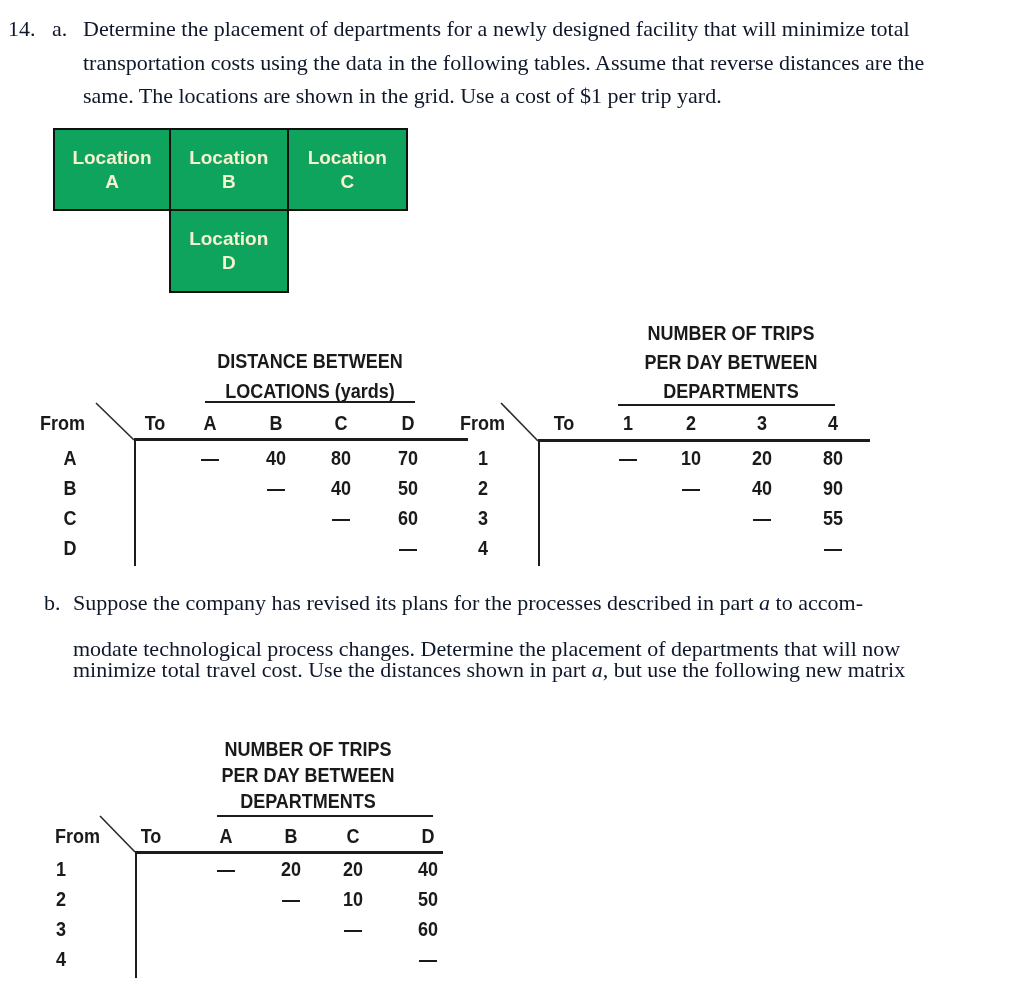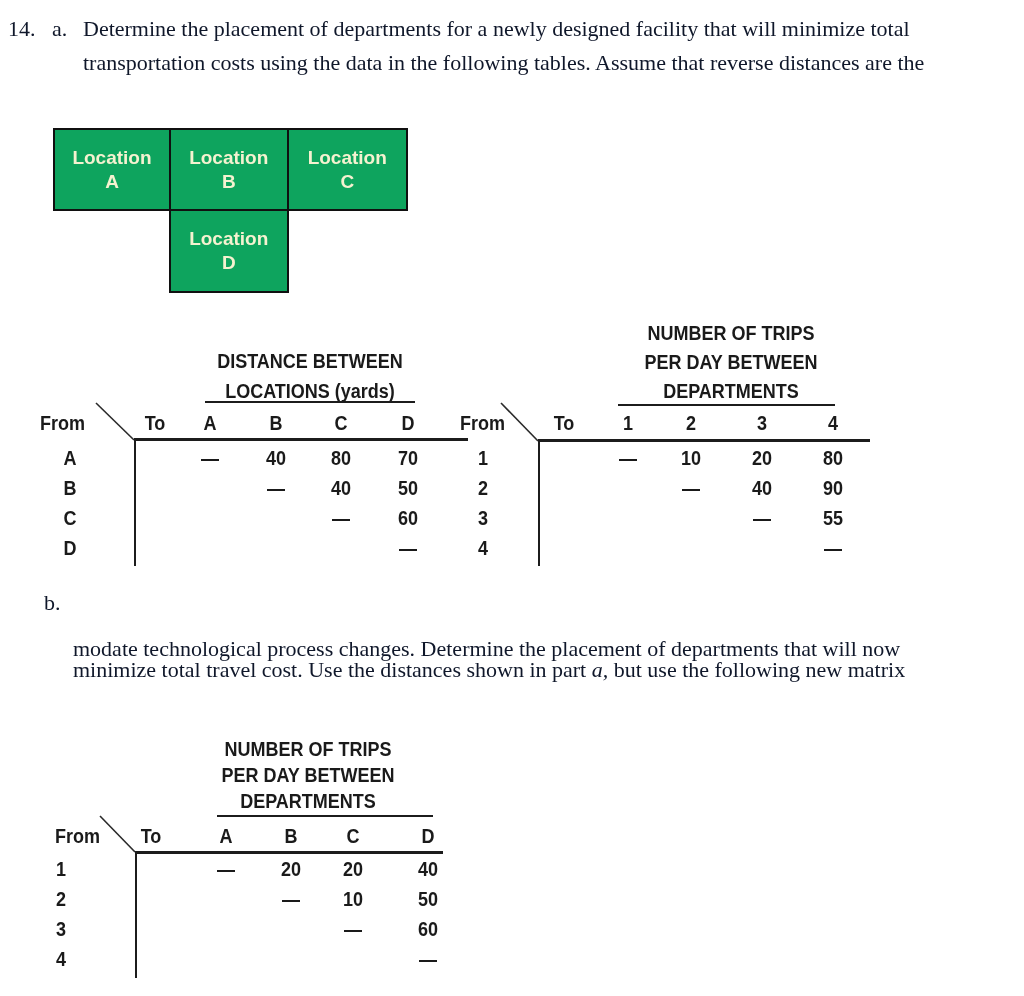--- a/index.html
+++ b/index.html
@@ -25,20 +25,21 @@
 </style>
 </head>
 <body>
 
 <div id="sheet">
 
   <div class="serif" style="left:8px;top:12px;">14.</div>
   <div class="serif" style="left:52px;top:12px;">a.</div>
   <div class="serif" style="left:83px;top:45.5px;">transportation costs using the data in the following tables. Assume that reverse distances are the</div>
   <div class="serif" style="left:83px;top:12px;">Determine the placement of departments for a newly designed facility that will minimize total</div>
+  <div class="serif" style="left:83px;top:79px;">same. The locations are shown in the grid. Use a cost of $1 per trip yard.</div>
 
   <div class="gbox" style="left:53px;top:128px;width:118px;height:83px;">
     <div>Location</div>
     <div>A</div>
   </div>
   <div class="gbox" style="left:168.5px;top:128px;width:120.5px;height:83px;">
     <div>Location</div>
     <div>B</div>
   </div>
   <div class="gbox" style="left:286.5px;top:128px;width:121.5px;height:83px;">
@@ -97,20 +98,21 @@
   <div class="tc" style="left:762px;top:458px;">20</div>
   <div class="tc" style="left:833px;top:458px;">80</div>
   <div class="tc" style="left:691px;top:488px;">—</div>
   <div class="tc" style="left:762px;top:488px;">40</div>
   <div class="tc" style="left:833px;top:488px;">90</div>
   <div class="tc" style="left:762px;top:518px;">—</div>
   <div class="tc" style="left:833px;top:518px;">55</div>
   <div class="tc" style="left:833px;top:548px;">—</div>
 
   <div class="serif" style="left:44px;top:586px;">b.</div>
+  <div class="serif" style="left:73px;top:586px;"><span>Suppose the company has revised its plans for the processes described in part </span><span class="it">a</span><span> to accom-</span></div>
   <div class="serif" style="left:73px;top:603px;margin-top:29px;">modate technological process changes. Determine the placement of departments that will now</div>
   <div class="serif" style="left:73px;top:653px;"><span>minimize total travel cost. Use the distances shown in part </span><span class="it">a,</span><span> but use the following new matrix</span></div>
 
   <div class="tc" style="left:308px;top:749px;">NUMBER OF TRIPS</div>
   <div class="tc" style="left:308px;top:775px;">PER DAY BETWEEN</div>
   <div class="tc" style="left:308px;top:801px;">DEPARTMENTS</div>
   <div class="hline" style="left:217px;top:815px;width:216px;"></div>
   <div class="tcl" style="left:55px;top:836px;">From</div>
   <div class="tc" style="left:151px;top:836px;">To</div>
   <div class="tc" style="left:226px;top:836px;">A</div>

